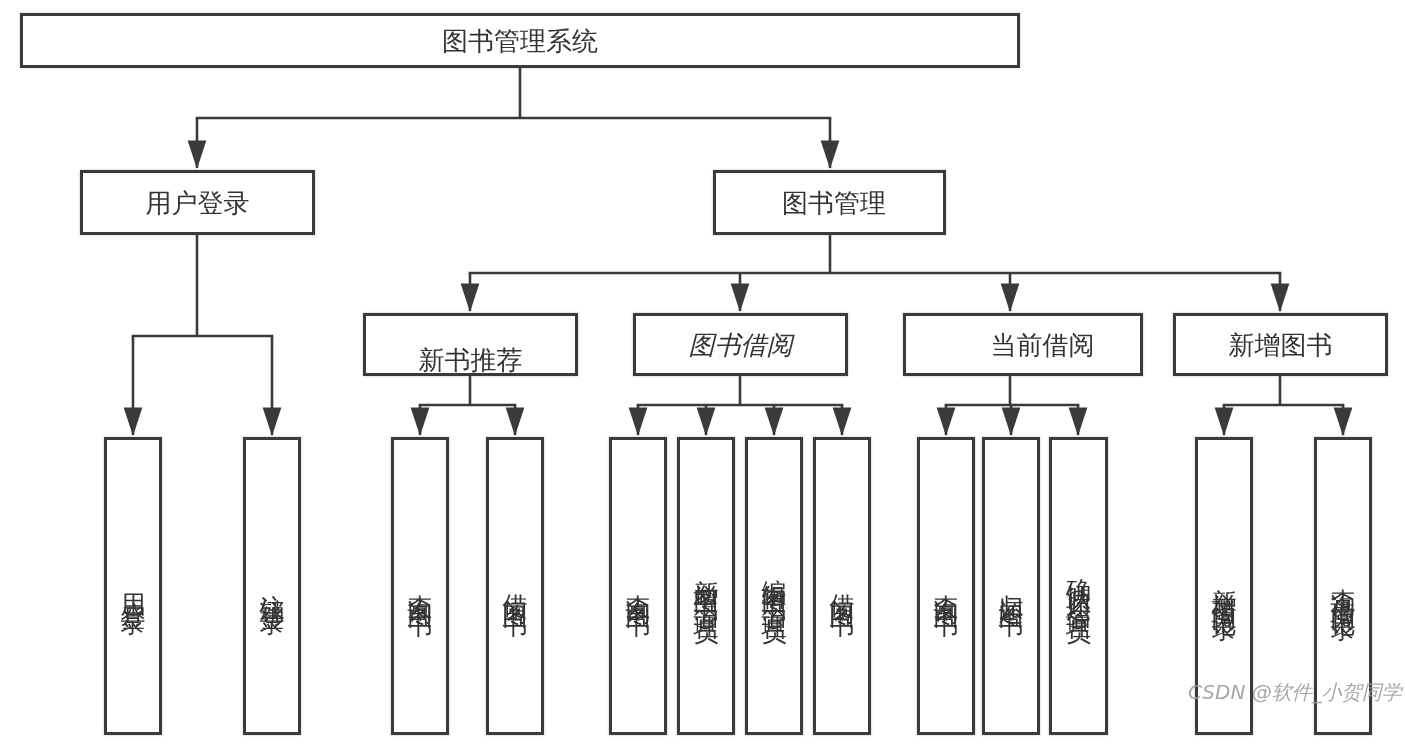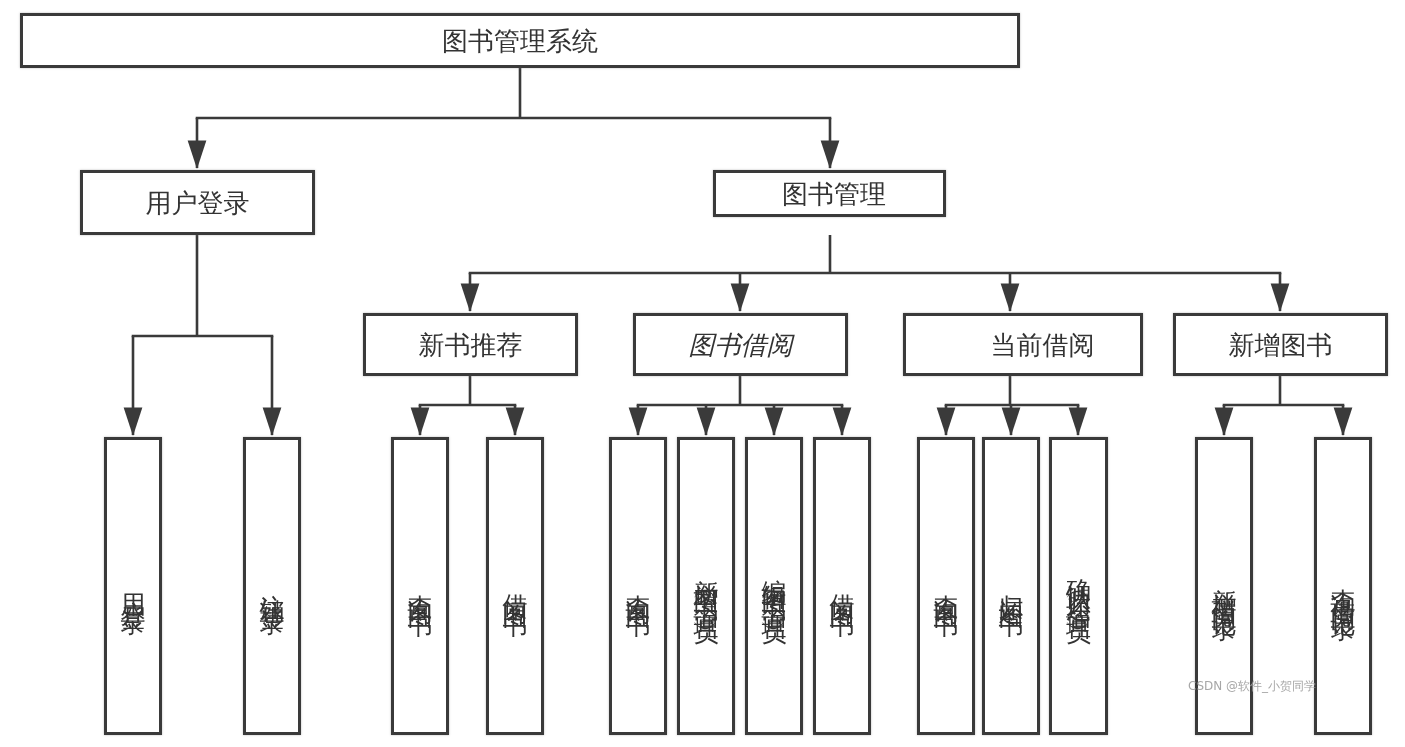--- a/index.html
+++ b/index.html
@@ -36,25 +36,26 @@
     writing-mode: vertical-rl;
     text-orientation: mixed;
     letter-spacing: 6px;
     line-height: 1;
     white-space: nowrap;
   }
   #watermark {
     position: absolute;
     left: 1188px;
     top: 679px;
-    font-size: 12px;
+    font-size: 20px;
     line-height: 1.3;
     color: rgba(158,158,158,0.92);
     white-space: nowrap;
     z-index: 5;
+    font-style: italic;
   }
 </style>
 </head>
 <body>
 
 <div id="stage">
 
   <svg id="wires" viewBox="0 0 1405 747">
     <defs>
       <marker id="arrow" markerUnits="strokeWidth" markerWidth="12" markerHeight="9" refX="10.6" refY="4" orient="auto">
@@ -94,25 +95,25 @@
     </g>
   </svg>
 
   <div class="box" style="left:20px; top:13px; width:1000px; height:55px;">
     <span>图书管理系统</span>
   </div>
 
   <div class="box" style="left:80px; top:170px; width:235px; height:65px;">
     <span>用户登录</span>
   </div>
-  <div class="box" style="left:713px; top:170px; width:233px; height:47px;padding-left:9px;">
+  <div class="box" style="left:713px; top:170px; width:233px; height:65px;padding-left:9px;">
     <span>图书管理</span>
   </div>
 
-  <div class="box" style="left:363px; top:313px; width:215px; height:63px;">
+  <div class="box" style="left:363px; top:313px; width:215px; height:63px;align-items:flex-end;">
     <span>新书推荐</span>
   </div>
   <div class="box" style="left:633px; top:313px; width:215px; height:63px;font-style:italic;">
     <span>图书借阅</span>
   </div>
   <div class="box" style="left:903px; top:313px; width:240px; height:63px;padding-left:39px;">
     <span>当前借阅</span>
   </div>
   <div class="box" style="left:1173px; top:313px; width:215px; height:63px;">
     <span>新增图书</span>

